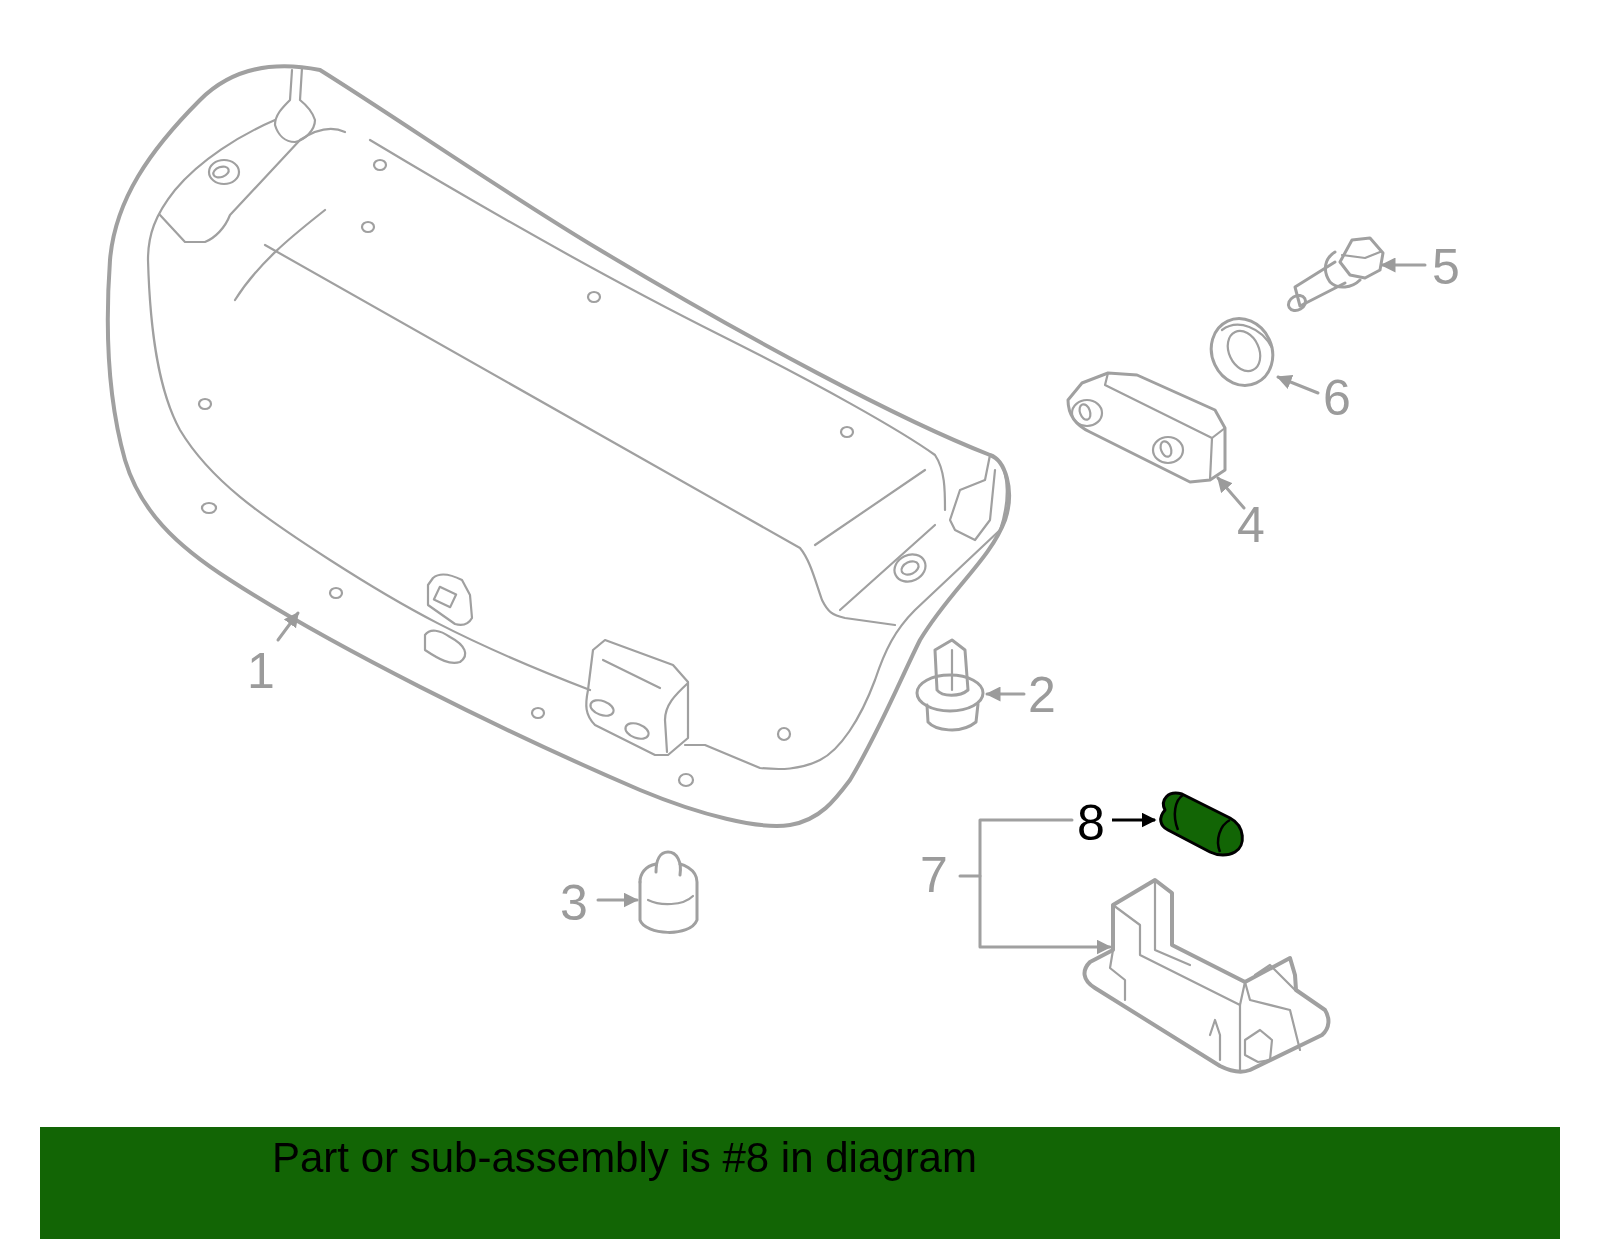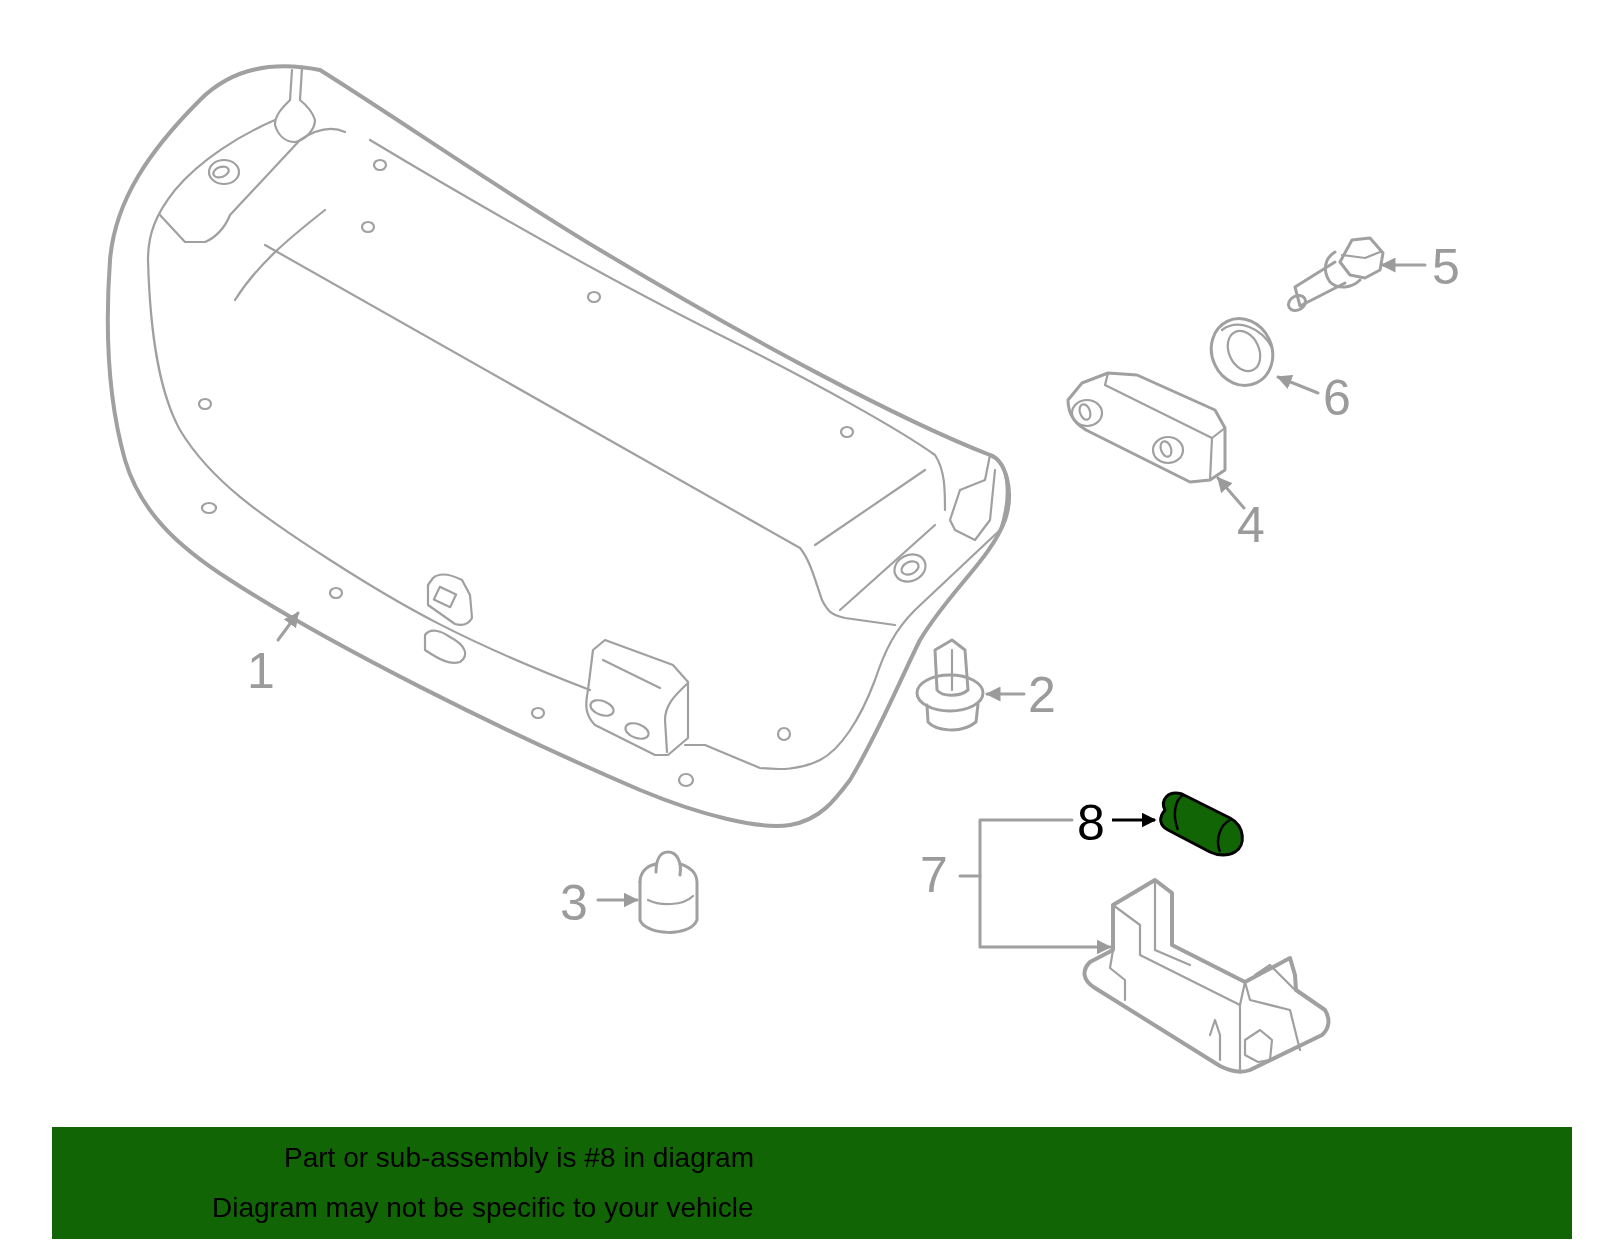--- a/index.html
+++ b/index.html
@@ -5,23 +5,23 @@
     html, body { margin: 0; padding: 0; background: #ffffff; }
     body { width: 1600px; height: 1249px; position: relative; overflow: hidden; }
     #diagram { position: absolute; left: 0; top: 0; width: 1600px; height: 1249px; }
     .ln { fill: none; stroke: #a0a0a0; stroke-linecap: round; stroke-linejoin: round; }
     .thick { stroke-width: 4; }
     .med { stroke-width: 3; }
     .thin { stroke-width: 2.2; }
     .callout { font-family: "Liberation Sans", sans-serif; font-size: 50px; fill: #9b9b9b; }
     .callout-hl { font-family: "Liberation Sans", sans-serif; font-size: 50px; fill: #000000; }
     #banner {
-      position: absolute; left: 52px; top: 1127px; width: 1520px; height: 112px;
+      position: absolute; left: 40px; top: 1127px; width: 1520px; height: 112px;
       background: #126505; color: #000000;
-      font-family: "Liberation Sans", sans-serif; font-size: 28px; line-height: 50px;
+      font-family: "Liberation Sans", sans-serif; font-size: 42px; line-height: 50px;
       box-sizing: border-box; padding-top: 6px; padding-left: 232px;
     }
     #banner .line { display: block; white-space: nowrap; }
     #banner .line2 { margin-left: -72px; }
   </style>
 </head>
 <body>
 
 <svg id="diagram" viewBox="0 0 1600 1249" xmlns="http://www.w3.org/2000/svg">
   <defs>
@@ -163,14 +163,13 @@
     <path d="M1230,820 C1220,825 1215,840 1220,852" fill="none" stroke="#000000" stroke-width="2.5"></path>
   </g>
   <g>
     <text class="callout-hl" x="1077" y="840">8</text>
     <line x1="1112" y1="820" x2="1155" y2="820" stroke="#000000" stroke-width="3" marker-end="url(#arrK)"></line>
   </g>
 </svg>
 
 <div id="banner">
   <span class="line">Part or sub-assembly is #8 in diagram</span>
-  <span class="line line2">Diagram may not be specific to your vehicle</span>
 </div>
 
 </body></html>

